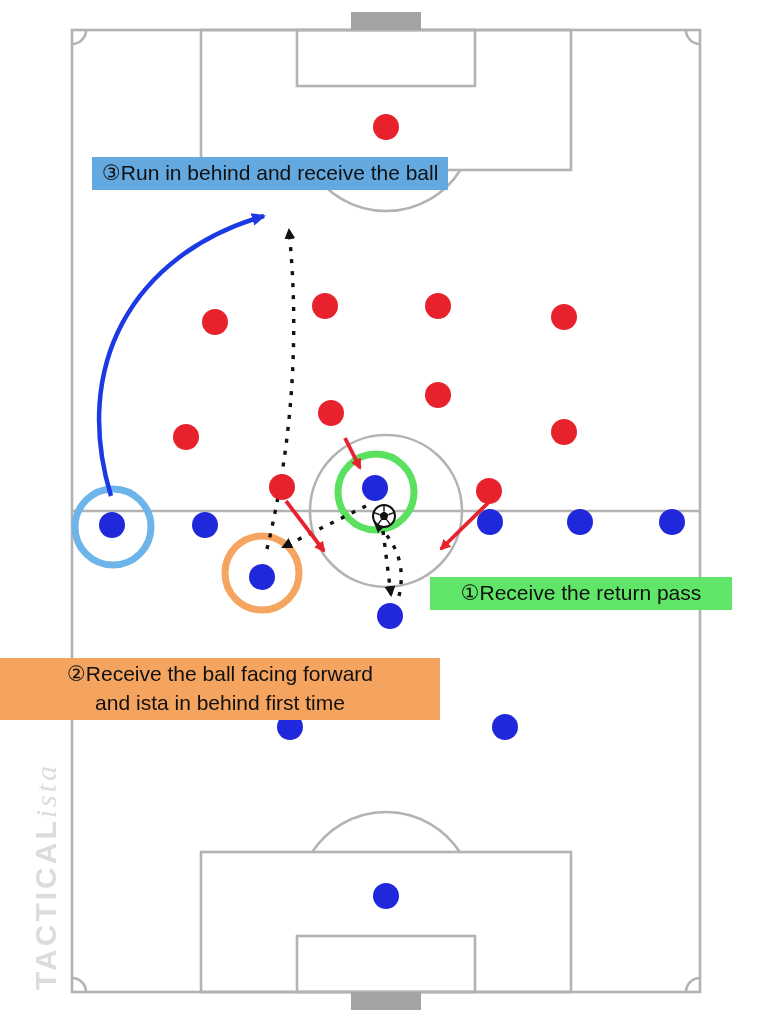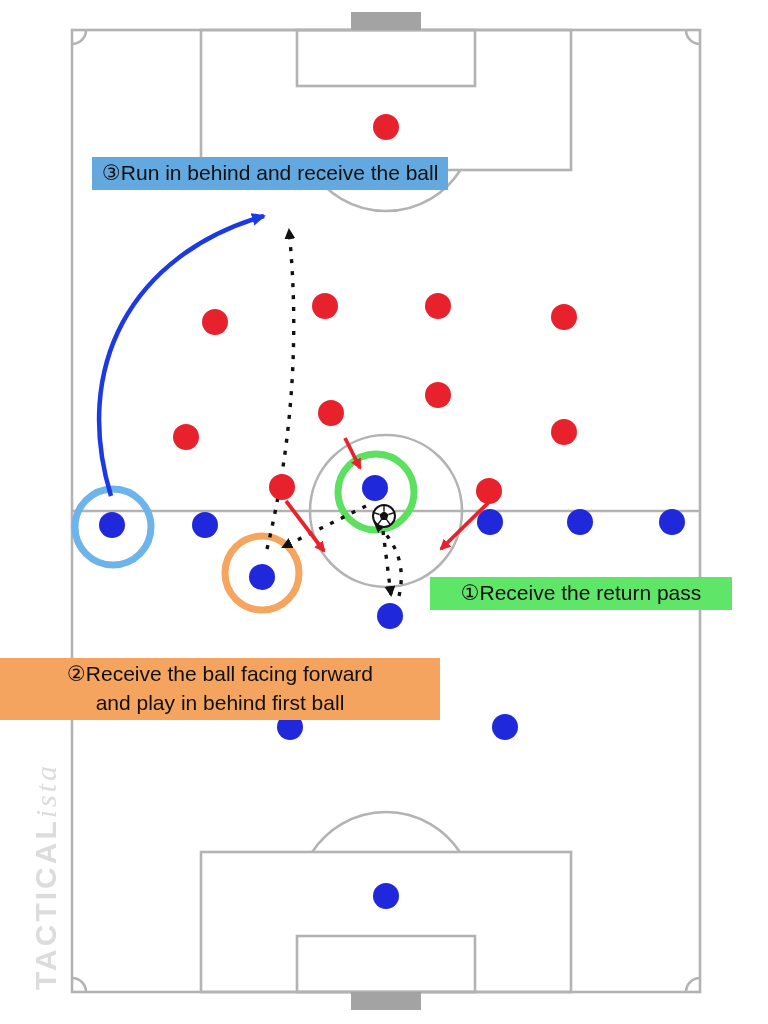--- a/index.html
+++ b/index.html
@@ -117,15 +117,15 @@
   </svg>
 
   <div class="label label-run" style="background: rgb(99, 169, 224);">
     <span>③Run in behind and receive the ball</span>
   </div>
   <div class="label label-return" style="background: rgb(95, 229, 103);">
     <span>①Receive the return pass</span>
   </div>
   <div class="label label-facing" style="background: rgb(244, 164, 94);">
     <span>②Receive the ball facing forward</span>
-    <span>and play in behind first ball</span>
+    <span>and ista in behind first time</span>
   </div>
 </div>
 
 </body></html>

